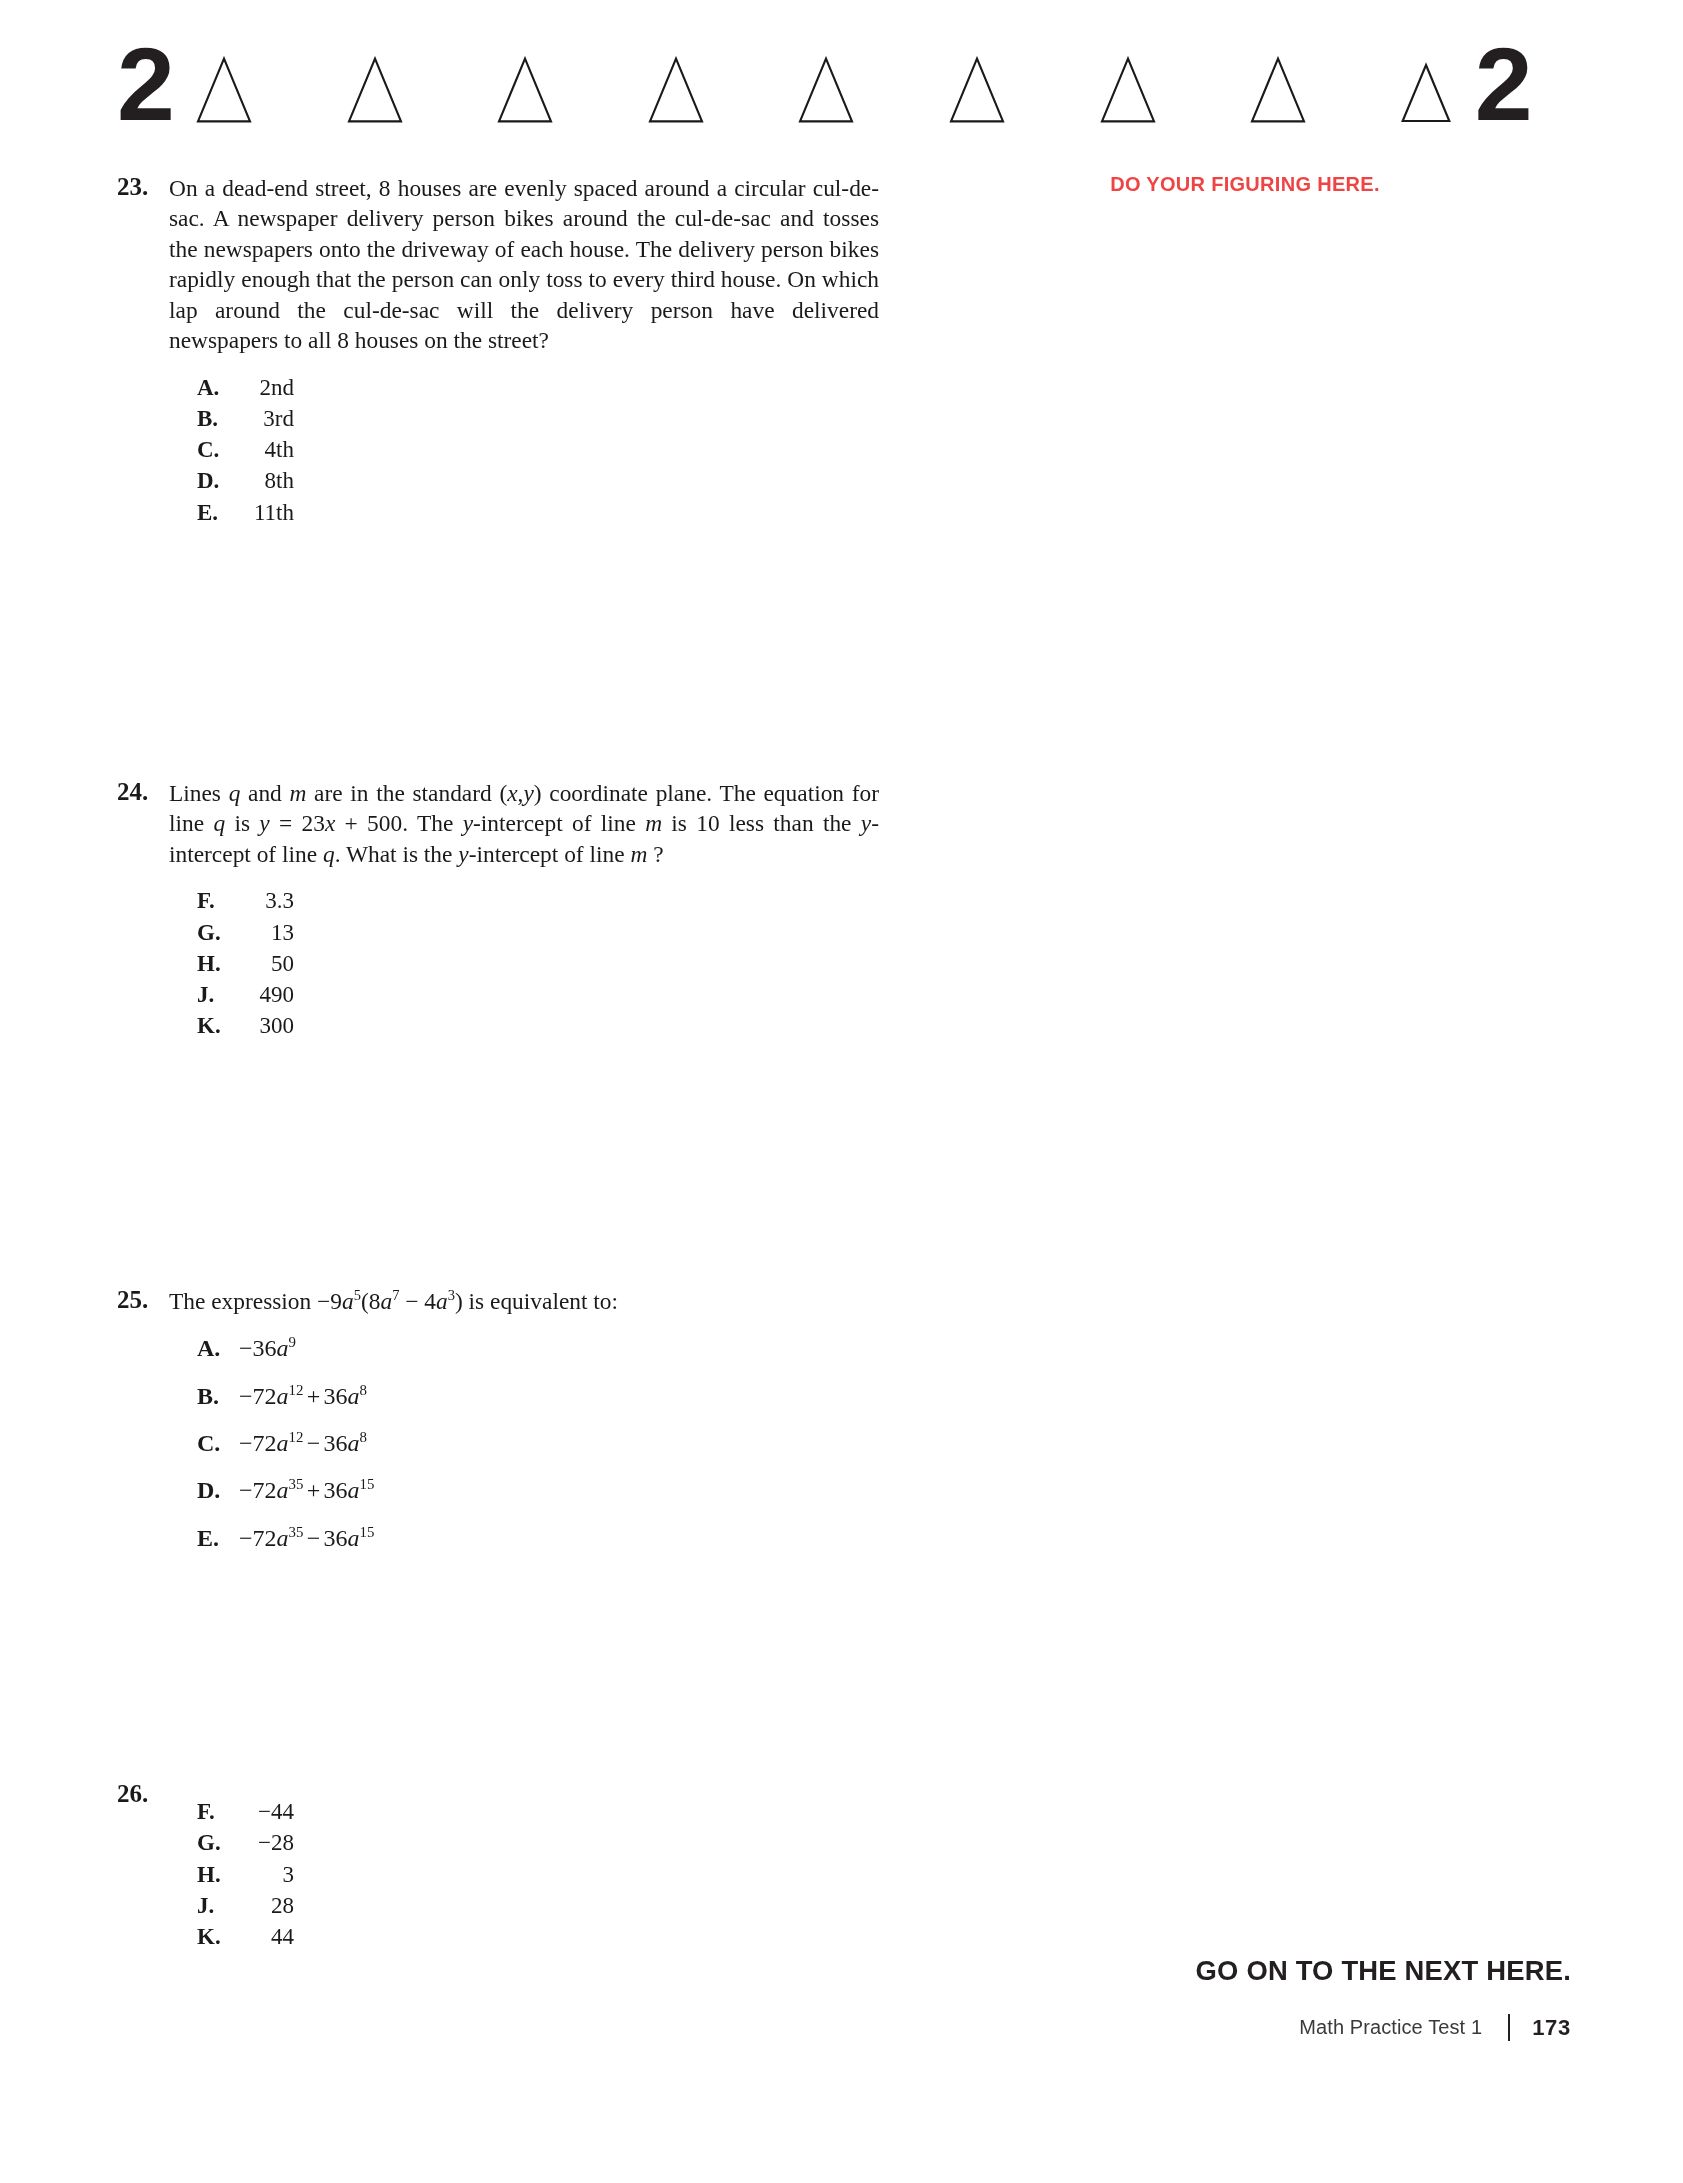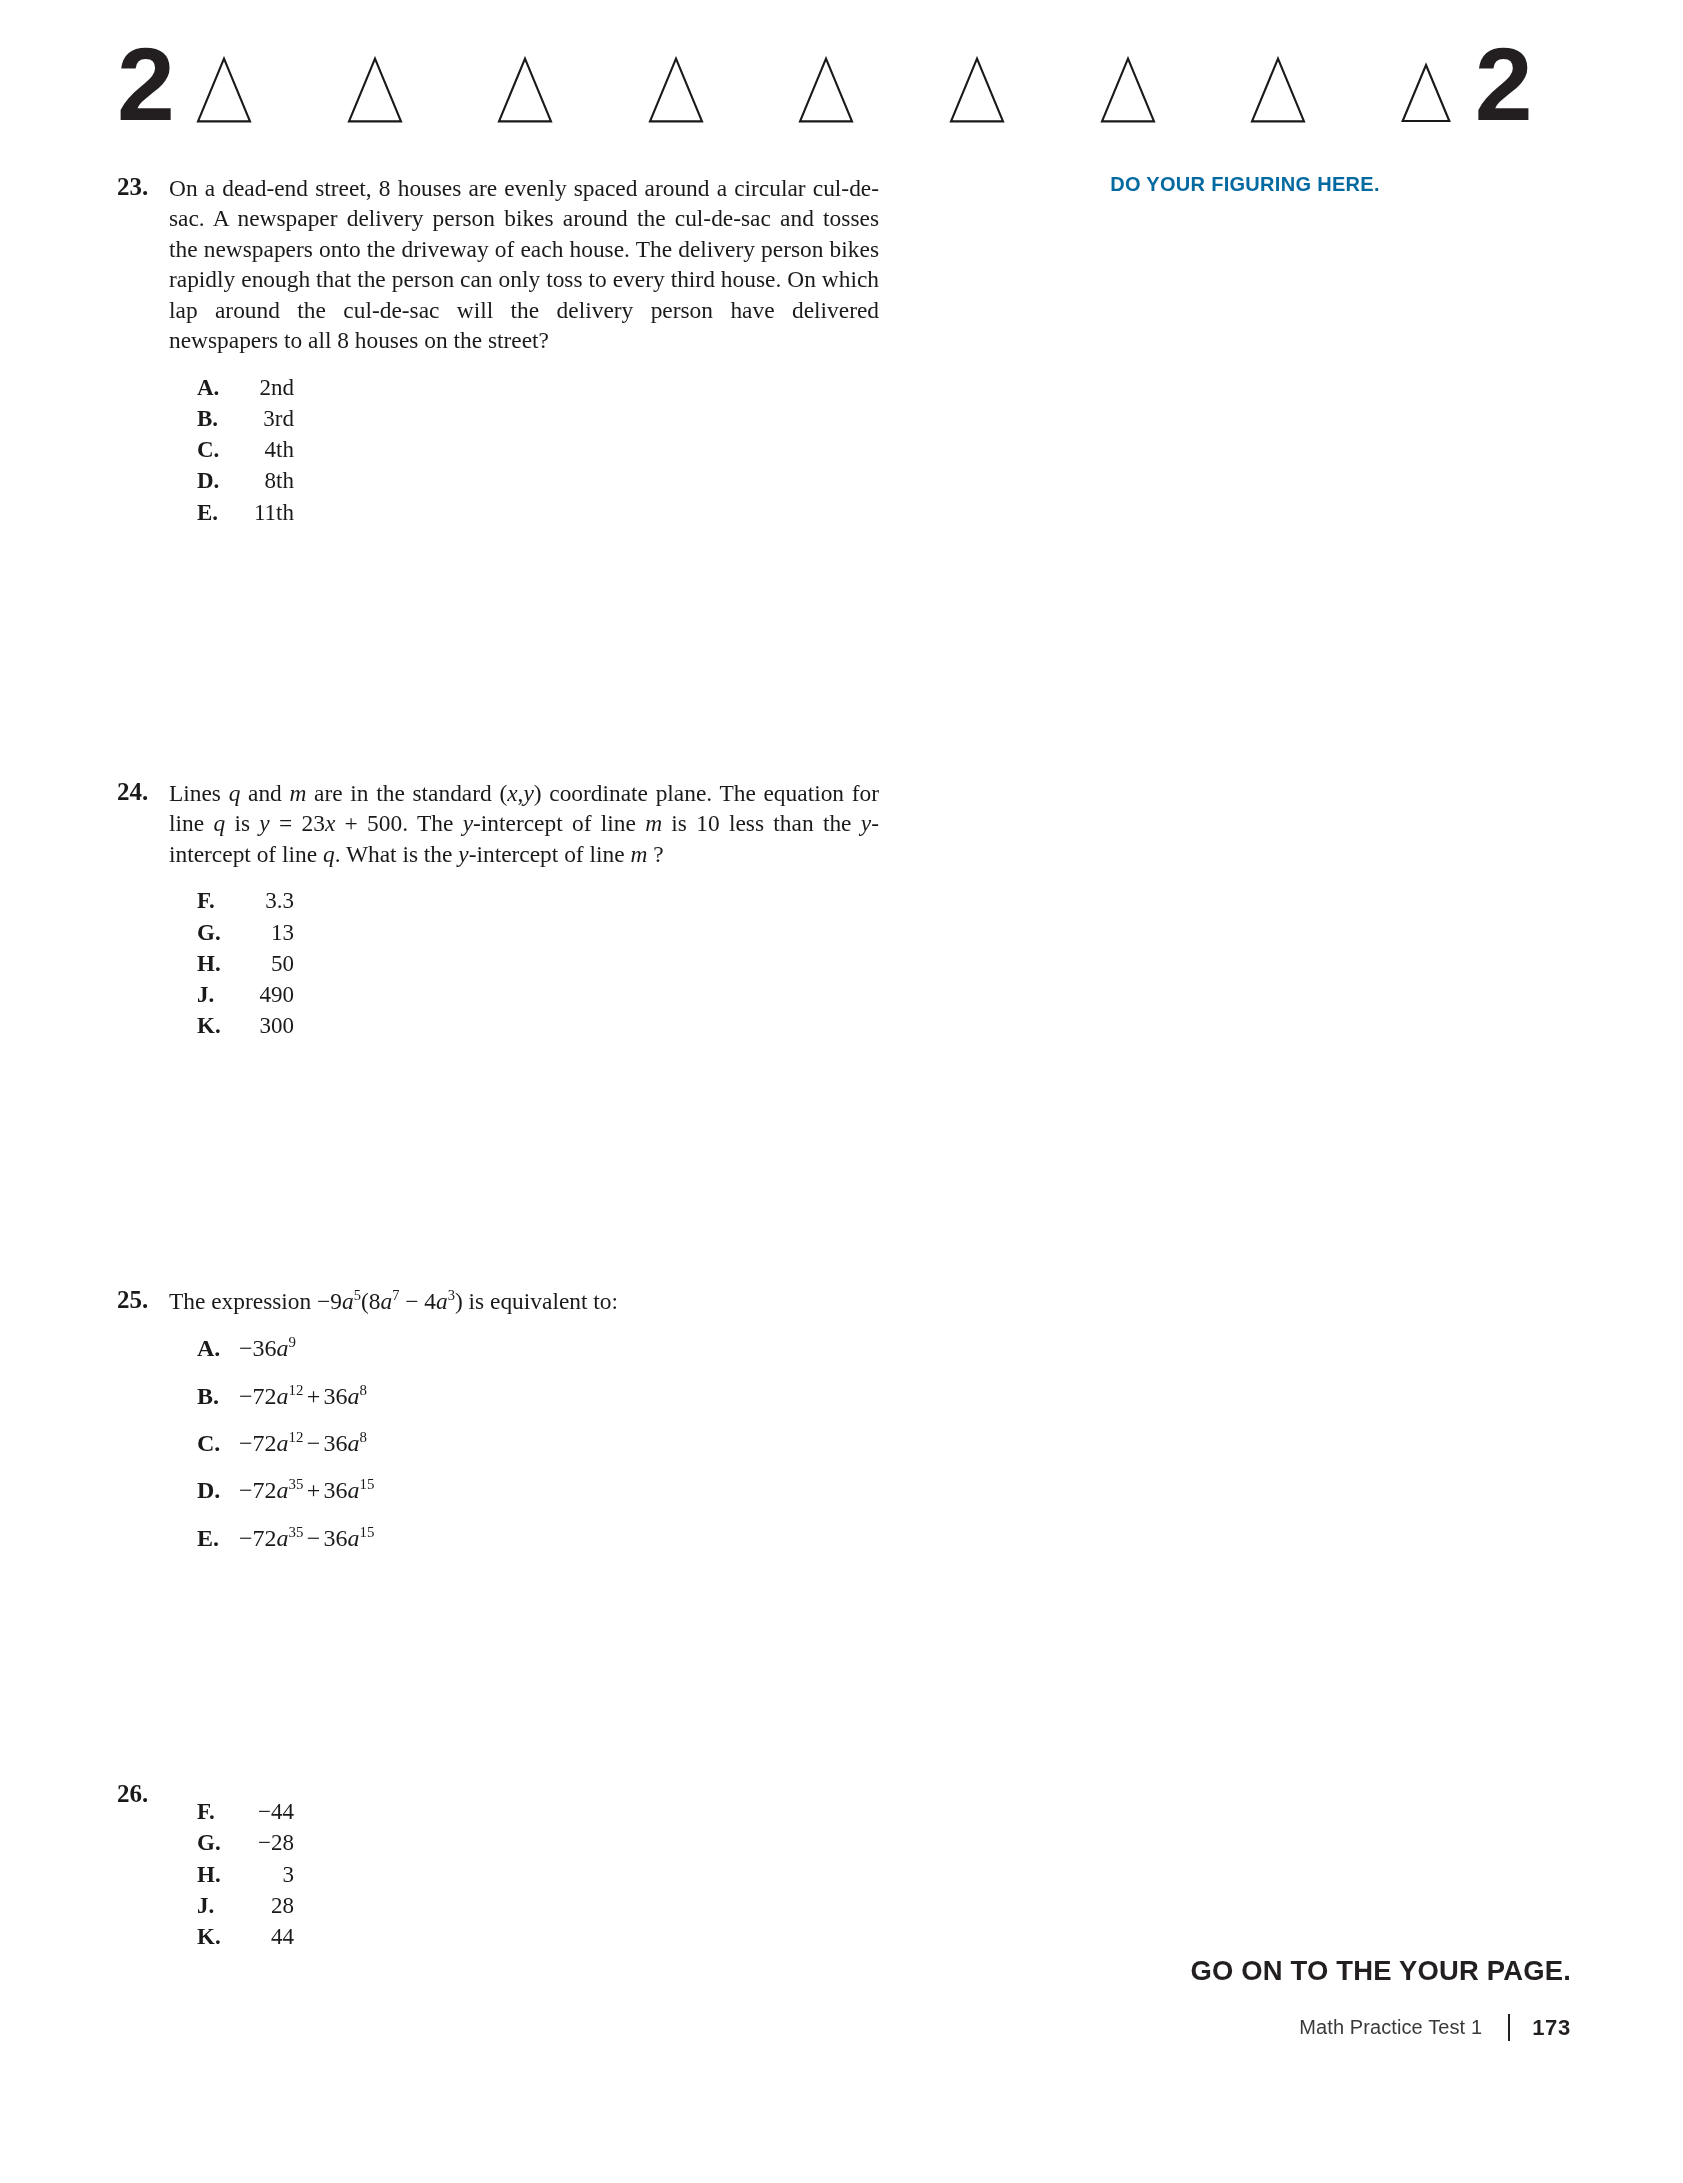--- a/index.html
+++ b/index.html
@@ -67,21 +67,21 @@
     top: 173px;
     width: 616px;
   }
 
   .figuring-label {
     font-family: "Liberation Sans", sans-serif;
     font-weight: bold;
     font-size: 20px;
     letter-spacing: 0.3px;
     text-align: center;
-    color: #0369a1;
+    color: #ef4444;
   }
 
   
   .question {
     position: relative;
     padding-left: 52px;
   }
   .q-num {
     position: absolute;
     left: 0;
@@ -338,21 +338,21 @@
         </div>
       </div>
     </div>
 
   </div>
 
   <div class="col-right">
     <div class="figuring-label">DO YOUR FIGURING HERE.</div>
   </div>
 
-  <div class="go-on">GO ON TO THE YOUR PAGE.</div>
+  <div class="go-on">GO ON TO THE NEXT HERE.</div>
 
   <div class="footer-line">
     <span class="footer-test">Math Practice Test 1</span>
     <span class="footer-rule"></span>
     <span class="footer-page">173</span>
   </div>
 
 </div>
 
 

